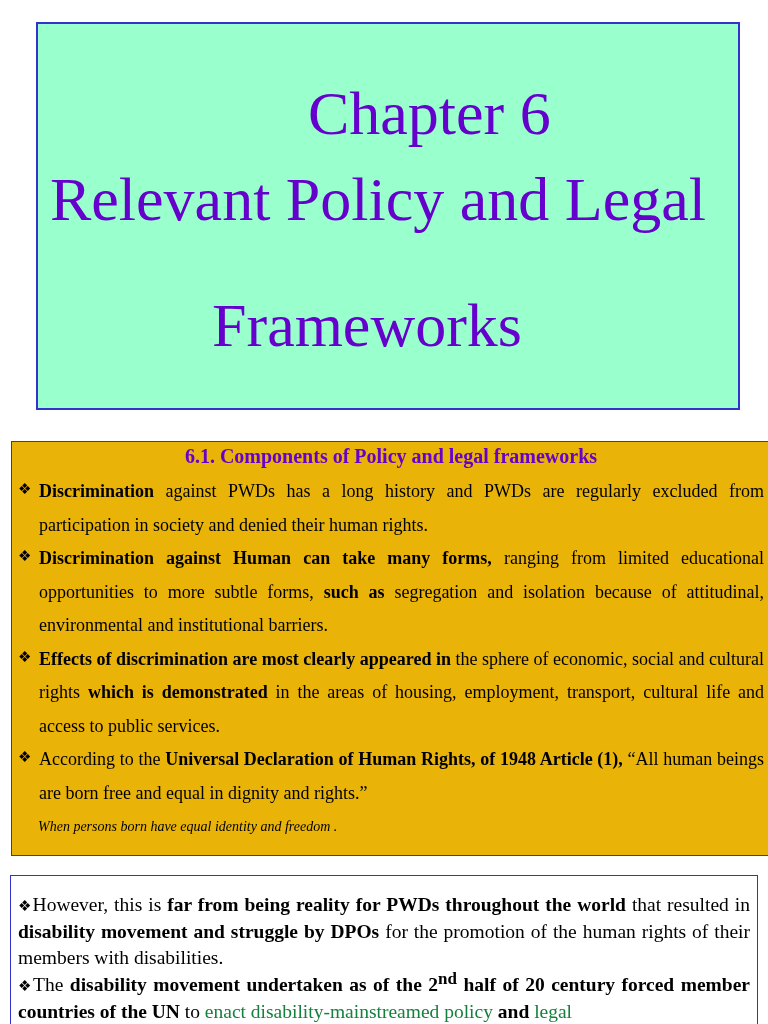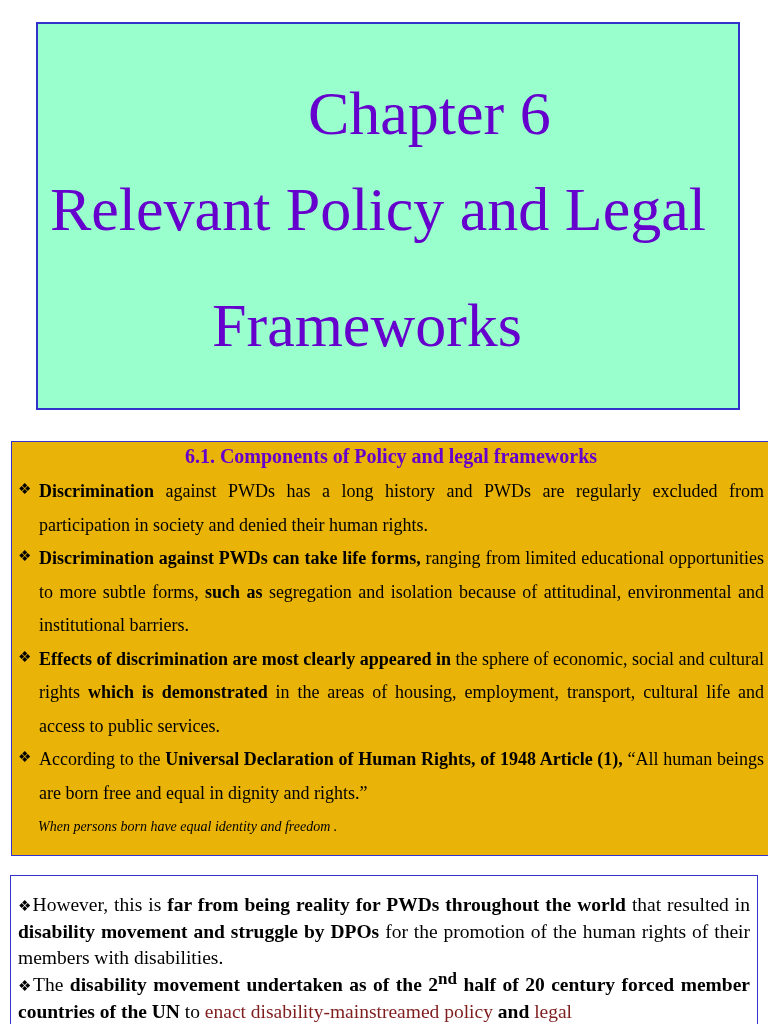--- a/index.html
+++ b/index.html
@@ -8,21 +8,21 @@
   .title-box {
     position: absolute; left: 36px; top: 22px; width: 700px; height: 384px;
     background: #99ffcc; border: 2px solid #3333cc; box-sizing: content-box;
   }
   .title-text {
     position: absolute; left: 0; right: 0; color: #6600cc;
     font-family: "Liberation Serif", serif; font-size: 62px; line-height: 1;
     white-space: nowrap;
   }
   .t1 { top: 58px; left: 226px; margin-left: 44px; }
-  .t2 { top: 154px; left: 12px; }
+  .t2 { top: 144px; left: 12px; }
   .t3 { top: 222px; left: 174px; margin-top: 48px; }
 
   .box2 {
     position: absolute; left: 11px; top: 441px; width: 742px; height: 413px;
     border: 1.5px solid #3333cc; background: #eab308; padding-left: 16px;
   }
   .section-heading {
     position: absolute; left: 0; right: 0; top: 2px; text-align: center;
     color: #6600cc; font-weight: bold; font-size: 20px; line-height: 24px;
   }
@@ -37,21 +37,21 @@
   .italic-line { padding-left: 20px; font-style: italic; font-size: 14px; line-height: 33px; }
   b { font-weight: bold; }
 
   .box3 {
     position: absolute; left: 10px; top: 875px; width: 746px; height: 160px;
     border: 1.5px solid #3333cc; background: #fff;
   }
   .b3 { position: absolute; left: 6px; right: 6px; top: 15px;
         font-size: 19.5px; line-height: 26px; text-align: justify; }
   .b3 p { margin: 1px; }
-  .red { color: #7f1d1d; }
+  .red { color: #15803d; }
   sup { font-size: 17px; line-height: 0; }
   .d3 { font-size: 15px; }
 </style>
 </head>
 <body>
 
 <div class="title-box">
   <div class="title-text t1">Chapter 6</div>
   <div class="title-text t2">Relevant Policy and Legal</div>
   <div class="title-text t3">Frameworks</div>
@@ -59,21 +59,21 @@
 
 <div class="box2">
   <div class="section-heading">6.1. Components of Policy and legal frameworks</div>
   <div class="bullets">
     <p class="bullet">
       <span class="diamond">❖</span>
       <b>Discrimination</b><span> against PWDs has a long history and PWDs are regularly excluded from participation in society and denied their human rights.</span>
     </p>
     <p class="bullet">
       <span class="diamond">❖</span>
-      <b>Discrimination against PWDs can take life forms,</b><span> ranging from limited educational opportunities to more subtle forms, </span><b>such as</b><span> segregation and isolation because of attitudinal, environmental and institutional barriers.</span>
+      <b>Discrimination against Human can take many forms,</b><span> ranging from limited educational opportunities to more subtle forms, </span><b>such as</b><span> segregation and isolation because of attitudinal, environmental and institutional barriers.</span>
     </p>
     <p class="bullet">
       <span class="diamond">❖</span>
       <b>Effects of discrimination are most clearly appeared in</b><span> the sphere of economic, social and cultural rights </span><b>which is demonstrated</b><span> in the areas of housing, employment, transport, cultural life and access to public services.</span>
     </p>
     <p class="bullet">
       <span class="diamond">❖</span>
       <span>According to the </span><b>Universal Declaration of Human Rights, of 1948 Article (1),</b><span> “All human beings are born free and equal in dignity and rights.”</span>
     </p>
     <div class="italic-line">When persons born have equal identity and freedom .</div>

